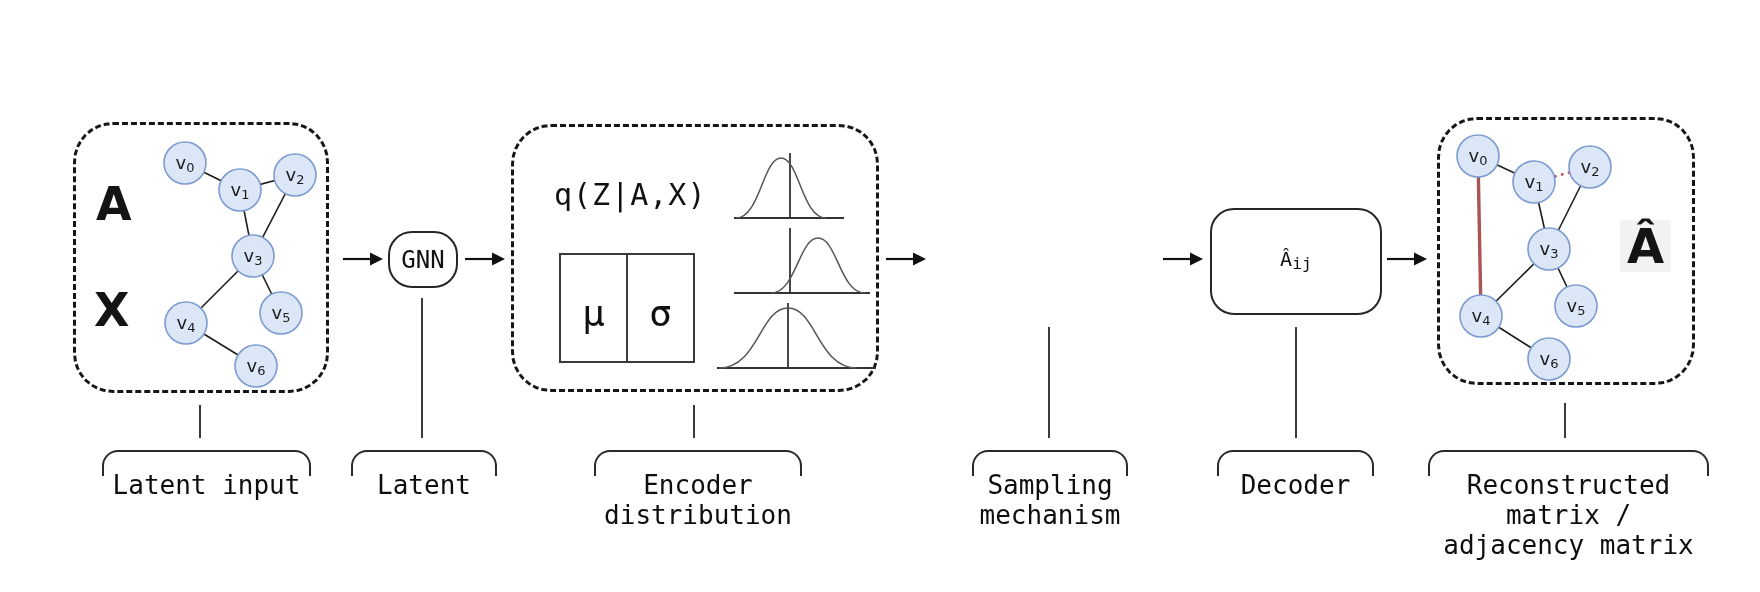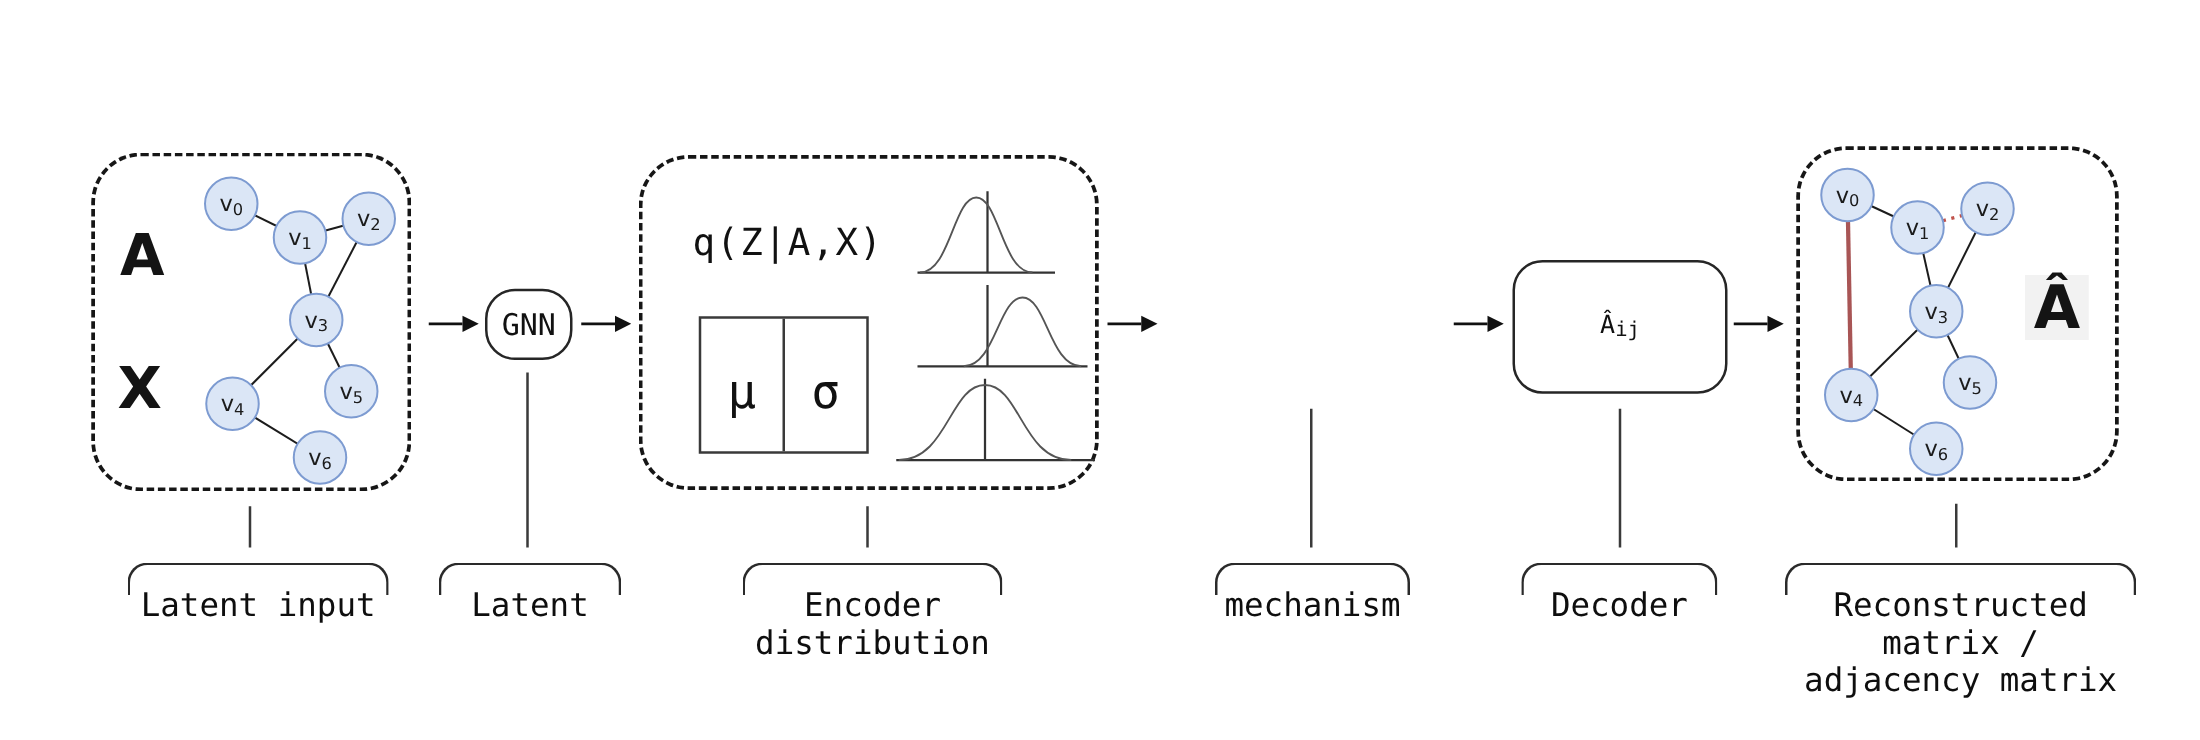--- a/index.html
+++ b/index.html
@@ -219,20 +219,21 @@
     </div>
   </div>
   <div class="caption" id="cap-latent">
     <div class="cap-text">
       <div>Encoder</div>
       <div>distribution</div>
     </div>
   </div>
   <div class="caption" id="cap-sampling">
     <div class="cap-text">
+      <div>Sampling</div>
       <div>mechanism</div>
     </div>
   </div>
   <div class="caption" id="cap-decoder">
     <div class="cap-text">
       <div>Decoder</div>
     </div>
   </div>
   <div class="caption" id="cap-recon">
     <div class="cap-text">

